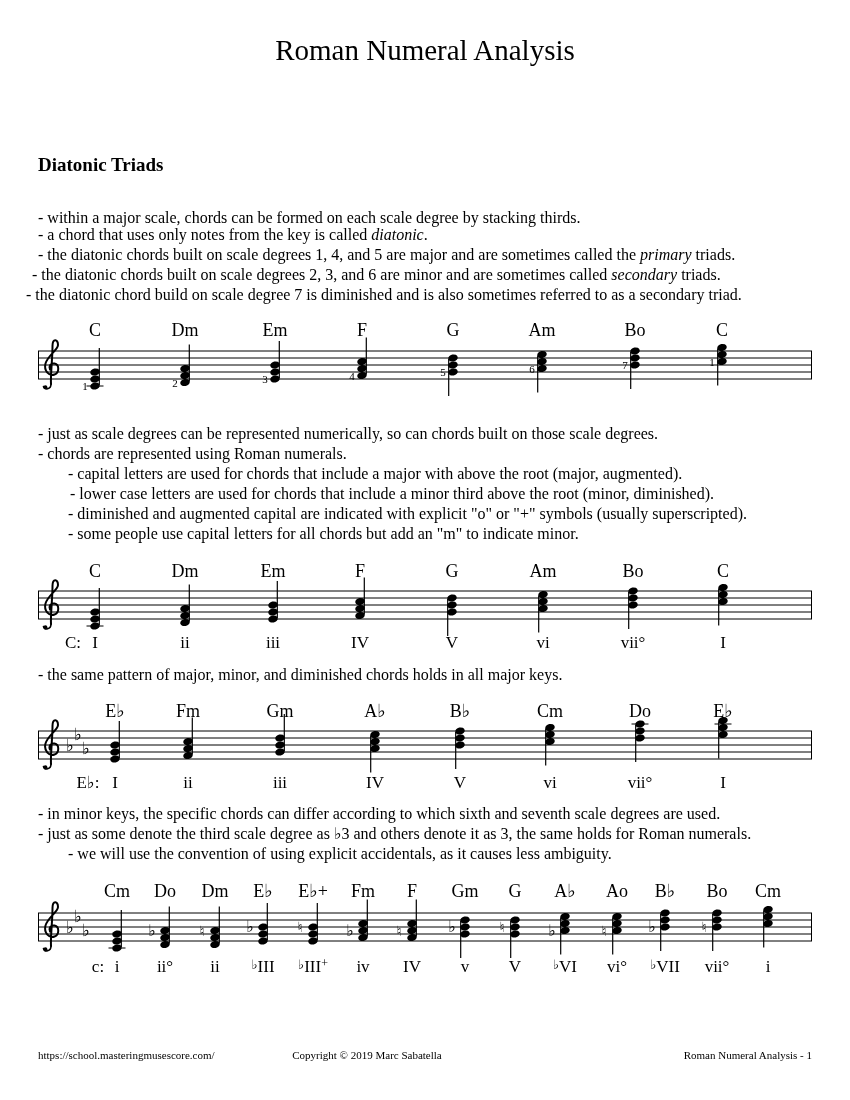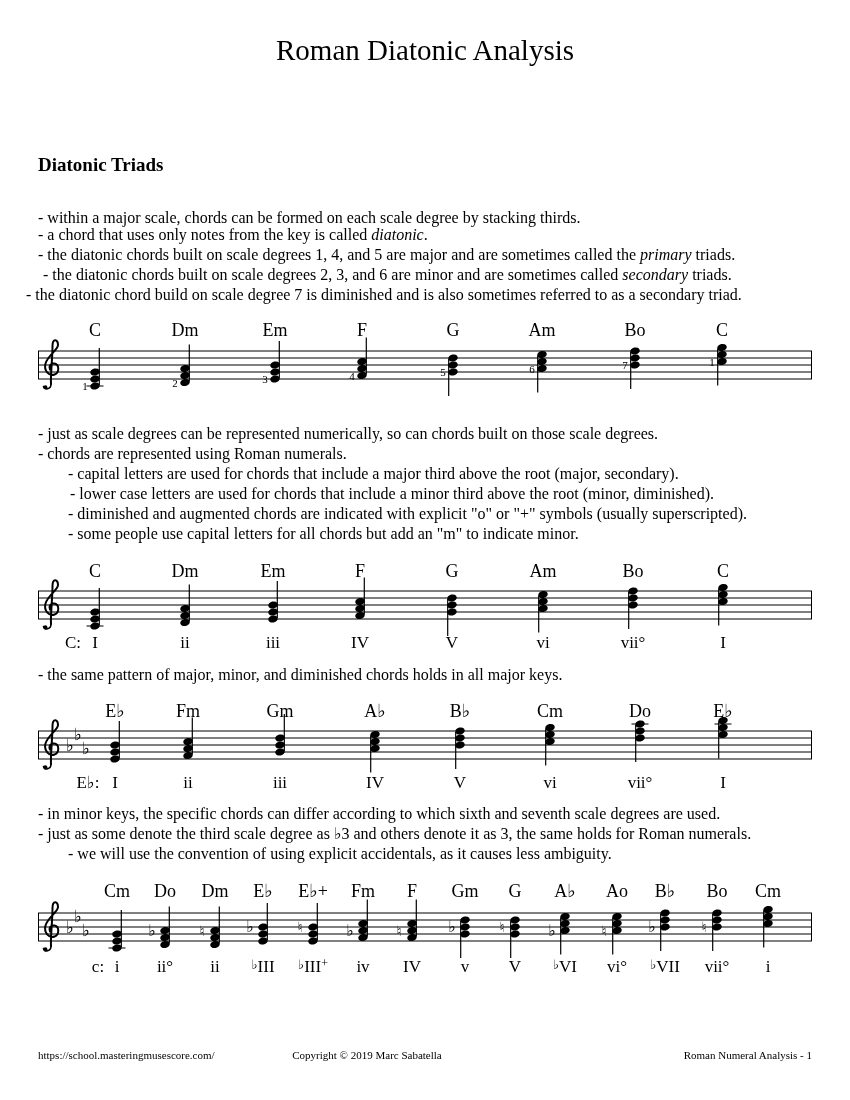--- a/index.html
+++ b/index.html
@@ -25,34 +25,34 @@
     position:absolute;font-size:11px;white-space:nowrap;
   }
   .footer-left{left:38px;top:1049px;}
   .footer-center{left:0;top:1049px;width:734px;text-align:center;}
   .footer-right{right:38px;top:1049px;text-align:right;}
 </style>
 </head>
 <body>
 
 <div class="page">
-  <div class="title">Roman Diatonic Analysis</div>
+  <div class="title">Roman Numeral Analysis</div>
   <div class="heading">Diatonic Triads</div>
 
   <div id="text-lines">
       <div class="tline" style="left: 38px; top: 208px;"><span>- within a major scale, chords can be formed on each scale degree by stacking thirds.</span></div>
       <div class="tline" style="left: 38px; top: 225px;"><span>- a chord that uses only notes from the key is called </span><i>diatonic</i><span>.</span></div>
       <div class="tline" style="left: 38px; top: 245px;"><span>- the diatonic chords built on scale degrees 1, 4, and 5 are major and are sometimes called the </span><i>primary</i><span> triads.</span></div>
-      <div class="tline" style="left: 43px; top: 265px;"><span>- the diatonic chords built on scale degrees 2, 3, and 6 are minor and are sometimes called </span><i>secondary</i><span> triads.</span></div>
+      <div class="tline" style="left: 32px; top: 265px;"><span>- the diatonic chords built on scale degrees 2, 3, and 6 are minor and are sometimes called </span><i>secondary</i><span> triads.</span></div>
       <div class="tline" style="left: 26px; top: 285px;"><span>- the diatonic chord build on scale degree 7 is diminished and is also sometimes referred to as a secondary triad.</span></div>
       <div class="tline" style="left: 38px; top: 424px;"><span>- just as scale degrees can be represented numerically, so can chords built on those scale degrees.</span></div>
       <div class="tline" style="left: 38px; top: 444px;"><span>- chords are represented using Roman numerals.</span></div>
-      <div class="tline" style="left: 68px; top: 464px;"><span>- capital letters are used for chords that include a major third above the root (major, secondary).</span></div>
+      <div class="tline" style="left: 68px; top: 464px;"><span>- capital letters are used for chords that include a major with above the root (major, augmented).</span></div>
       <div class="tline" style="left: 70px; top: 484px;"><span>- lower case letters are used for chords that include a minor third above the root (minor, diminished).</span></div>
-      <div class="tline" style="left: 68px; top: 504px;"><span>- diminished and augmented chords are indicated with explicit "o" or "+" symbols (usually superscripted).</span></div>
+      <div class="tline" style="left: 68px; top: 504px;"><span>- diminished and augmented capital are indicated with explicit "o" or "+" symbols (usually superscripted).</span></div>
       <div class="tline" style="left: 68px; top: 524px; font-family: Liberation Serif, serif;"><span>- some people use capital letters for all chords but add an "m" to indicate minor.</span></div>
       <div class="tline" style="left: 38px; top: 665px;"><span>- the same pattern of major, minor, and diminished chords holds in all major keys.</span></div>
       <div class="tline" style="left: 38px; top: 804px;"><span>- in minor keys, the specific chords can differ according to which sixth and seventh scale degrees are used.</span></div>
       <div class="tline" style="left: 38px; top: 824px;"><span>- just as some denote the third scale degree as ♭3 and others denote it as 3, the same holds for Roman numerals.</span></div>
       <div class="tline" style="left: 68px; top: 844px;"><span>- we will use the convention of using explicit accidentals, as it causes less ambiguity.</span></div>
     </div>
 
   <svg id="music-svg" width="850" height="1100" viewBox="0 0 850 1100" xmlns="http://www.w3.org/2000/svg">
       <g>
         <line x1="38" x2="812" y1="351" y2="351" stroke="#000" stroke-width="1"></line>

